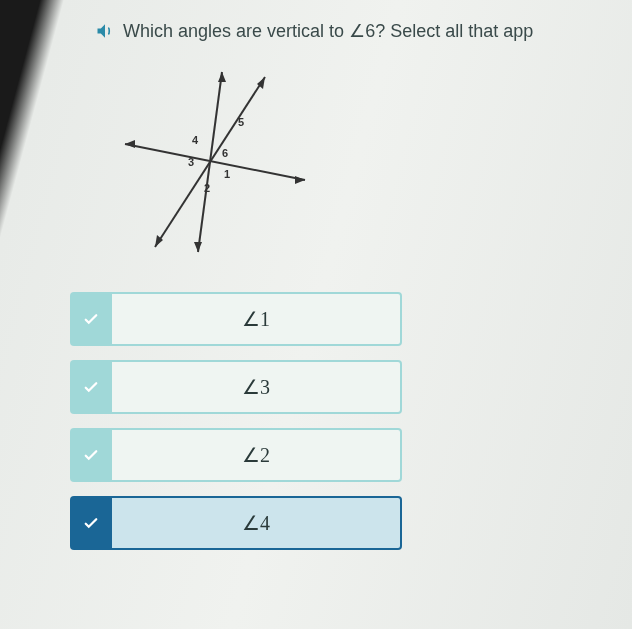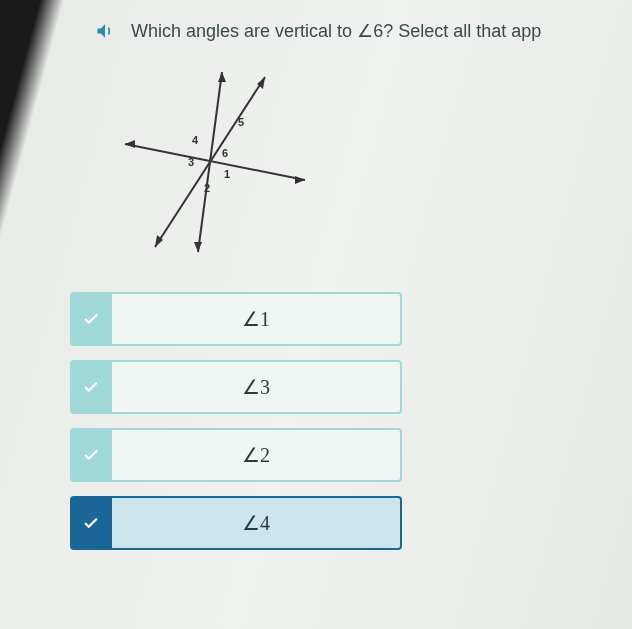--- a/index.html
+++ b/index.html
@@ -10,21 +10,21 @@
       font-family: Arial, sans-serif;
       position: relative;
       overflow: hidden;
     }
     .content {
       padding: 20px 0 0 50px;
     }
     .question-row {
       display: flex;
       align-items: center;
-      gap: 16px;
+      gap: 8px;
       margin-bottom: 20px;
       margin-left: 45px;
     }
     .audio-icon {
       color: #2a8aa8;
       display: flex;
       align-items: center;
     }
     .question-text {
       color: #3a4a4a;

